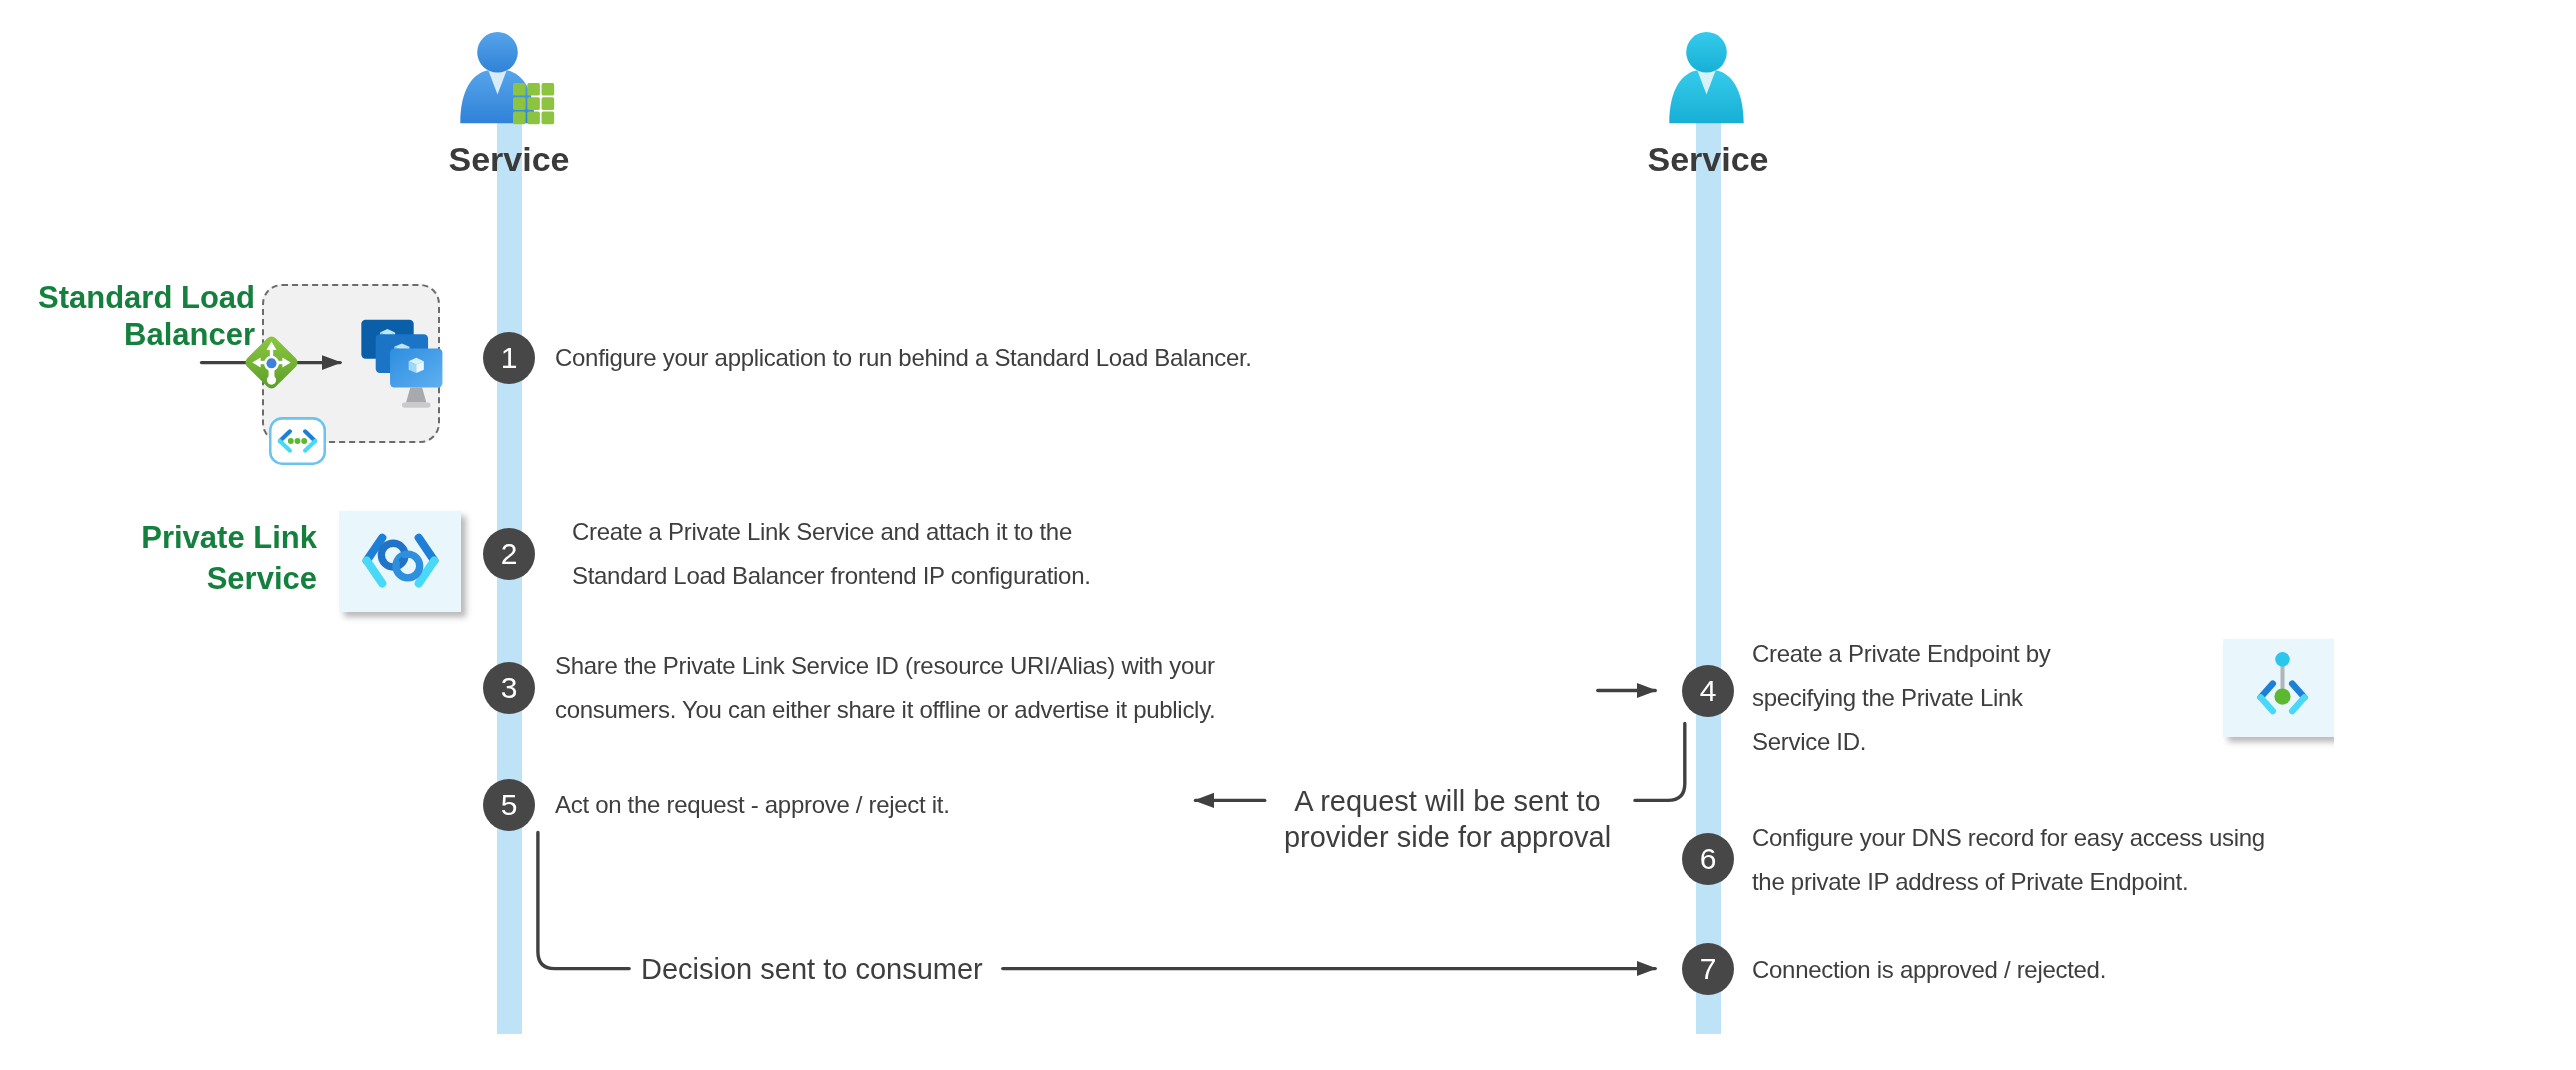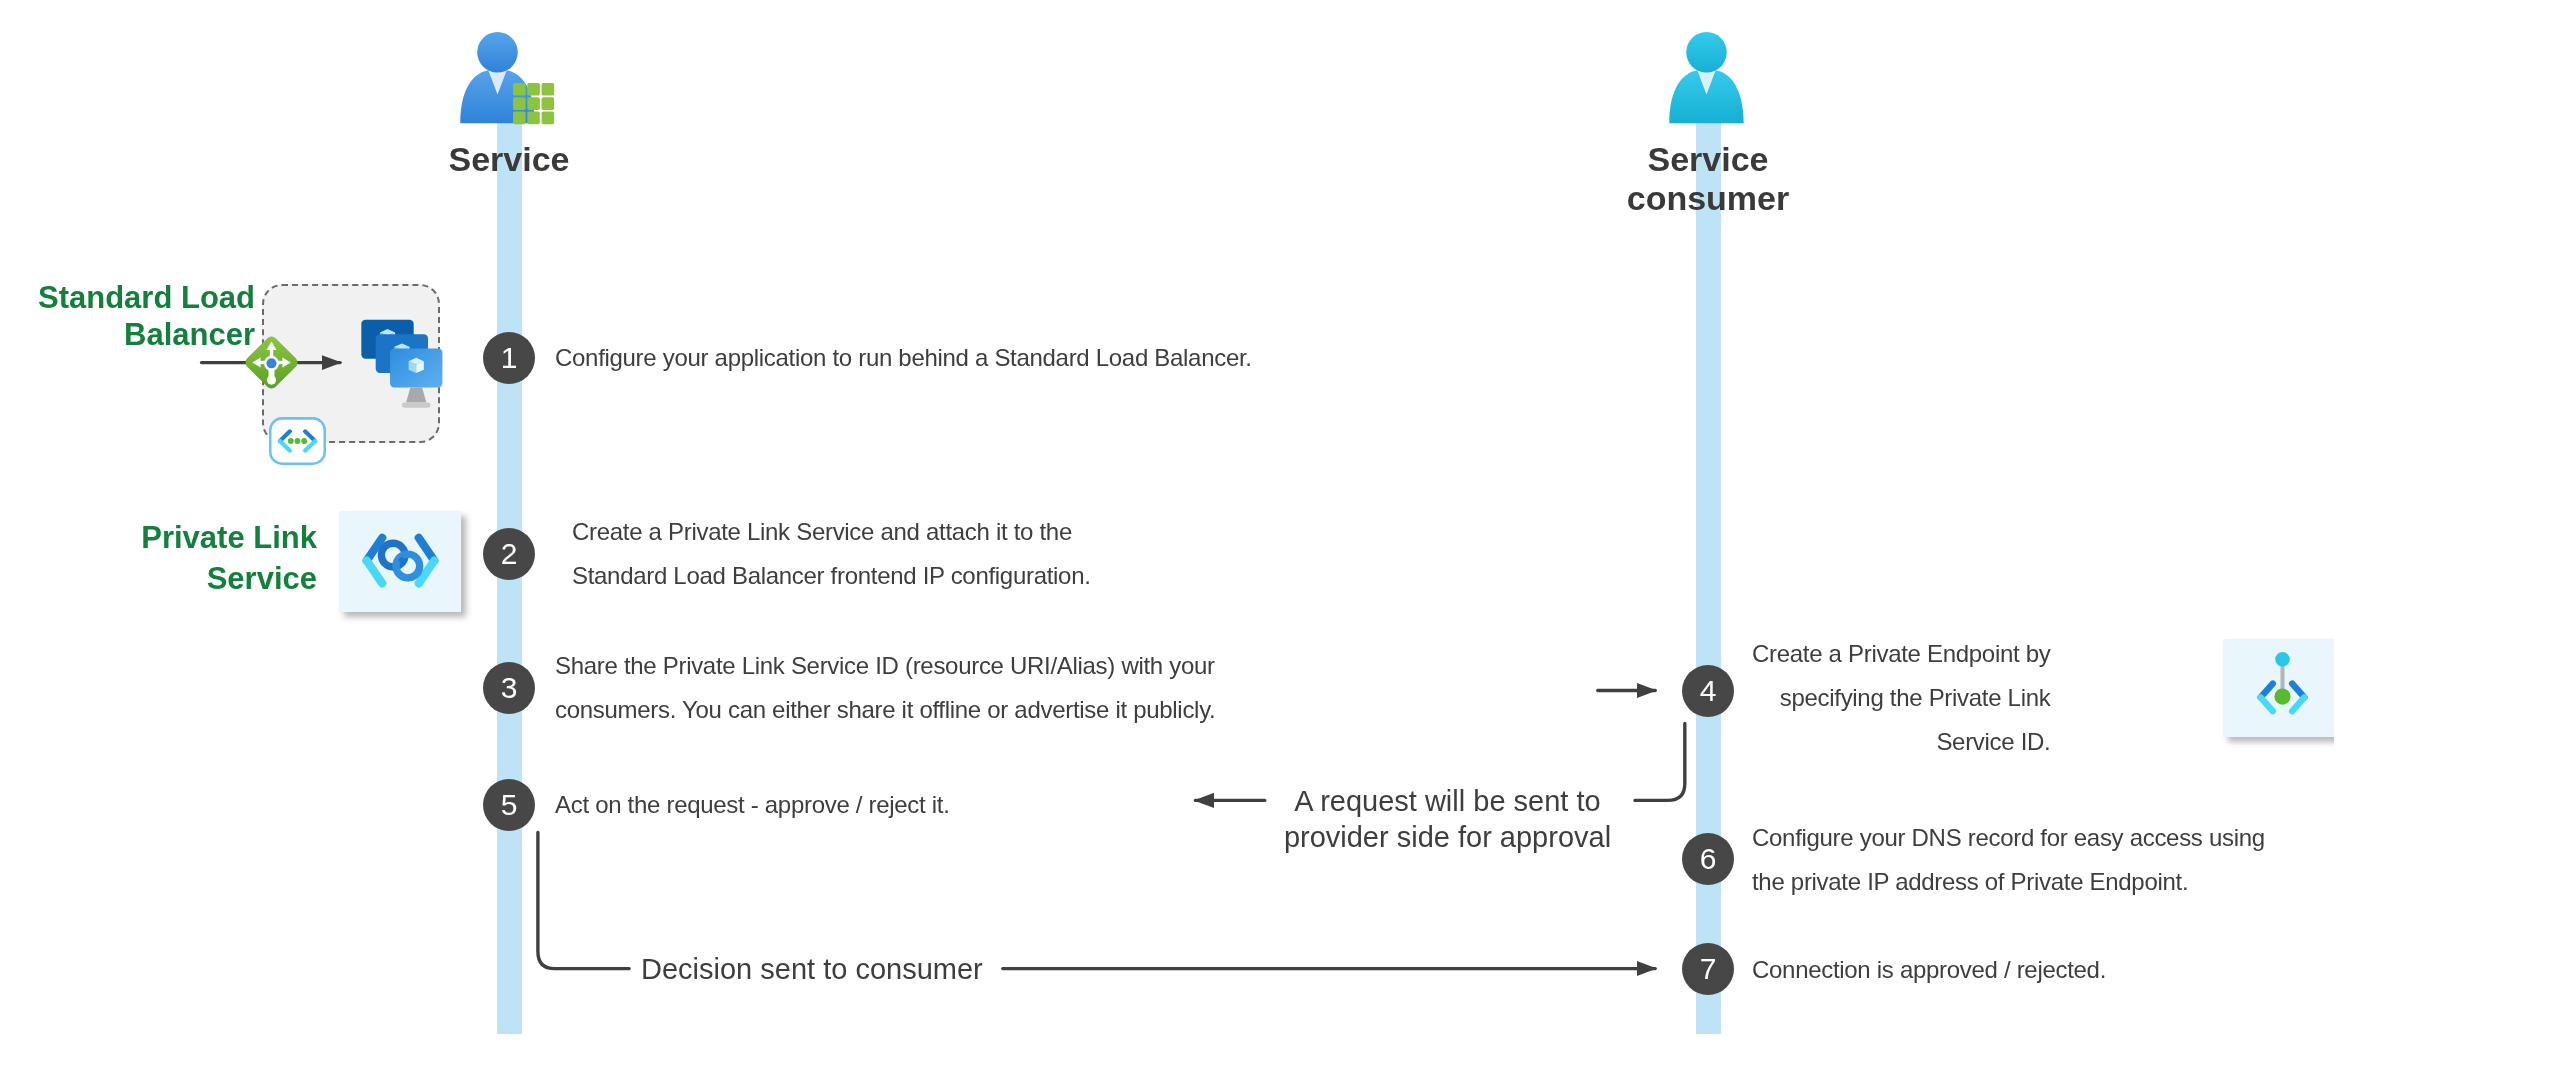--- a/index.html
+++ b/index.html
@@ -82,21 +82,20 @@
         <stop offset="0" stop-color="#35CBEC"></stop>
           <stop offset="1" stop-color="#17AFD4"></stop>
       </linearGradient>
     </defs>
     <path d="M6 108 C6 66 22 48 40 45 L50 72 L60 45 C78 48 94 66 94 108 Z" fill="url(#cb)"></path>
     <polygon points="39,45 61,45 50,74" fill="#D8F0F8"></polygon>
     <circle cx="50" cy="24" r="24" fill="url(#cb)"></circle>
   </svg>
   <div class="lane-title z3" style="left:1539px;top:140px;">
     <div>Service</div>
-    <div>consumer</div>
   </div>
 
   <div class="art-label z3" style="left:17px;top:279px;width:238px;text-align:right;line-height:37px;">
     <div>Standard Load</div>
     <div>Balancer</div>
   </div>
   <div class="dashed-box z1"></div>
   <svg class="abs z3" style="left:243px;top:334px;" width="57" height="57" viewBox="0 0 68 68">
     <defs>
       <linearGradient id="lbg" x1="0" y1="0" x2="1" y2="1">
@@ -221,21 +220,21 @@
     <div>Configure your application to run behind a Standard Load Balancer.</div>
   </div>
   <div class="step-text z3" style="left:572px;top:510px;">
     <div>Create a Private Link Service and attach it to the</div>
     <div>Standard Load Balancer frontend IP configuration.</div>
   </div>
   <div class="step-text z3" style="left:555px;top:644px;">
     <div>Share the Private Link Service ID (resource URI/Alias) with your</div>
     <div>consumers. You can either share it offline or advertise it publicly.</div>
   </div>
-  <div class="step-text z3" style="left:1752px;top:632px;text-align:right;">
+  <div class="step-text z3" style="left:1752px;top:632px;">
     <div>Create a Private Endpoint by</div>
     <div>specifying the Private Link</div>
     <div>Service ID.</div>
   </div>
   <div class="step-text z3" style="left:555px;top:783px;">
     <div>Act on the request - approve / reject it.</div>
   </div>
   <div class="step-text z3" style="left:1752px;top:816px;">
     <div>Configure your DNS record for easy access using</div>
     <div>the private IP address of Private Endpoint.</div>

